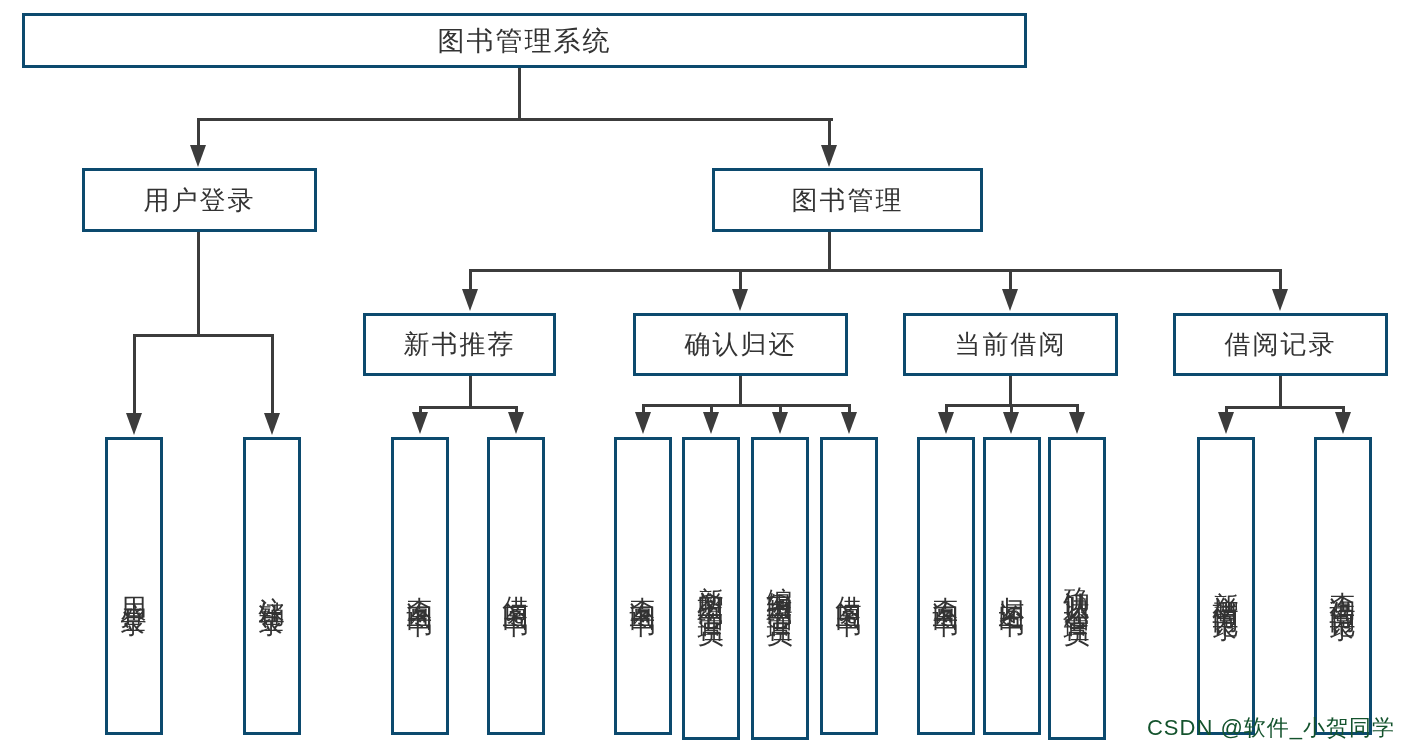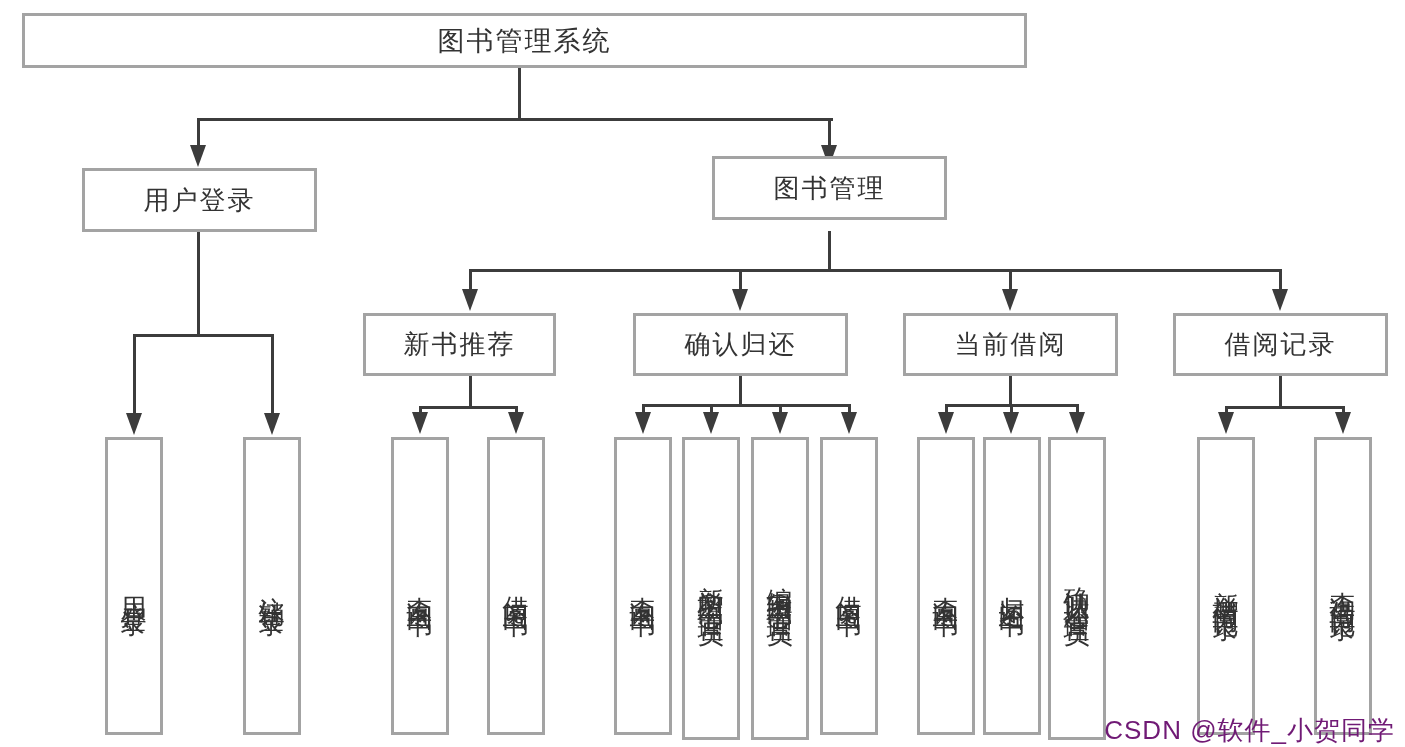--- a/index.html
+++ b/index.html
@@ -9,21 +9,21 @@
     width: 1405px;
     height: 747px;
     background: #ffffff;
     font-family: "Liberation Sans", sans-serif;
     color: #333333;
     overflow: hidden;
   }
   .box {
     position: absolute;
     background: #ffffff;
-    border: 3px solid #a3a3a3;
+    border: 3px solid #0c4a6e;
     display: flex;
     align-items: center;
     justify-content: center;
   }
   .hbox span {
     font-size: 26px;
     letter-spacing: 2px;
     white-space: nowrap;
   }
   .root-box span { font-size: 27px; }
@@ -45,22 +45,22 @@
     position: absolute;
     width: 0; height: 0;
     border-left: 8px solid transparent;
     border-right: 8px solid transparent;
     border-top: 22px solid #3c3c3c;
   }
   .watermark {
     position: absolute;
     top: 713px;
     right: 10px;
-    font-size: 26px;
-    color: #701a75;
+    font-size: 22px;
+    color: #14532d;
     letter-spacing: 1px;
     z-index: 5;
     white-space: nowrap;
   }
 </style>
 </head>
 <body>
 
 <div class="canvas">
 
@@ -123,21 +123,21 @@
   <div class="arrow" style="left:1218px;top:412px"></div>
   <div class="arrow" style="left:1335px;top:412px"></div>
 
   <div class="box hbox root-box" style="left:22px;top:13px;width:1005px;height:55px">
     <span>图书管理系统</span>
   </div>
 
   <div class="box hbox" style="left:82px;top:168px;width:235px;height:64px">
     <span>用户登录</span>
   </div>
-  <div class="box hbox" style="left:712px;top:156px;width:235px;height:64px">
+  <div class="box hbox" style="left:712px;top:168px;width:271px;height:64px">
     <span>图书管理</span>
   </div>
 
   <div class="box hbox" style="left:363px;top:313px;width:193px;height:63px">
     <span>新书推荐</span>
   </div>
   <div class="box hbox" style="left:633px;top:313px;width:215px;height:63px">
     <span>确认归还</span>
   </div>
   <div class="box hbox" style="left:903px;top:313px;width:215px;height:63px">

